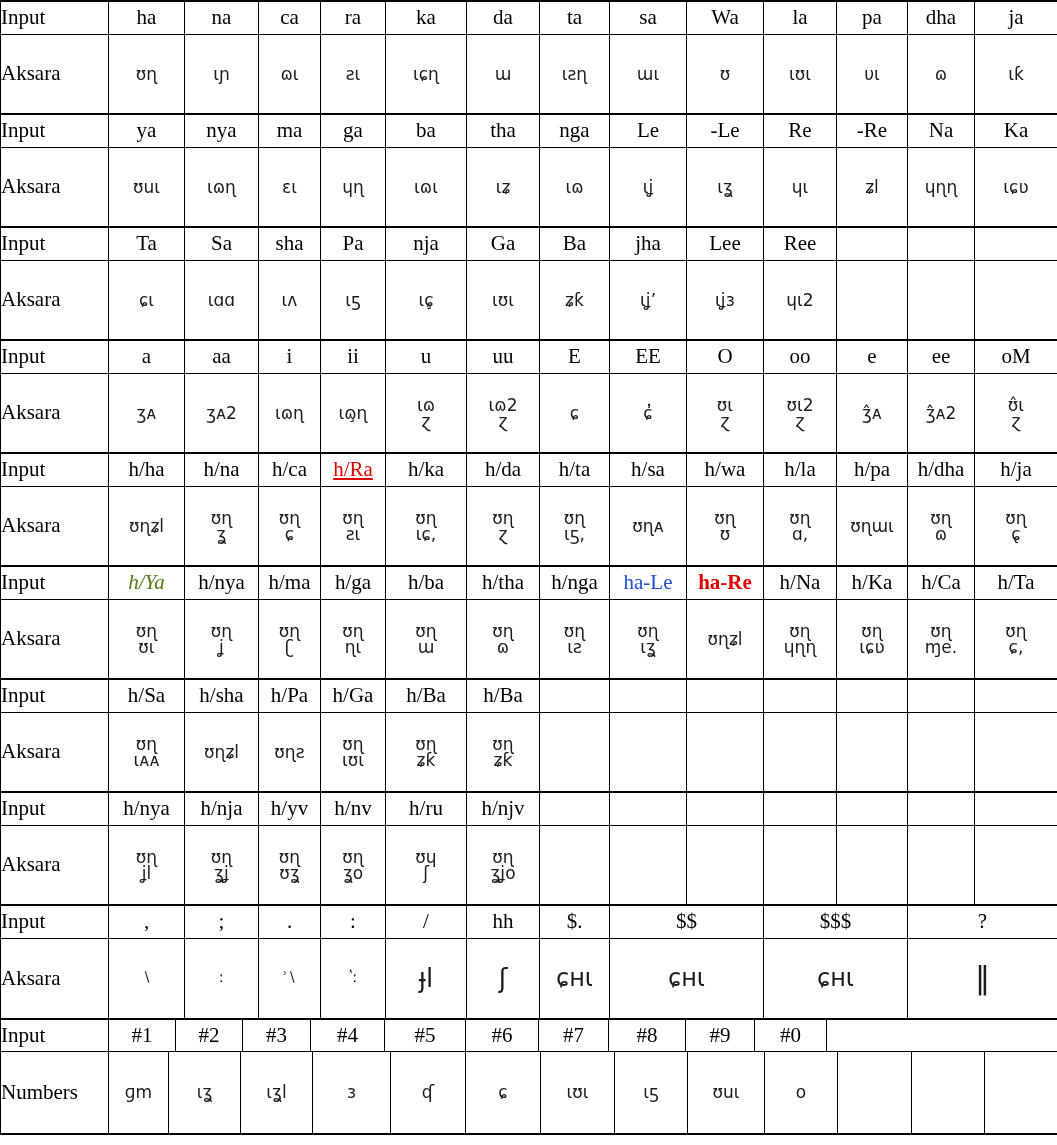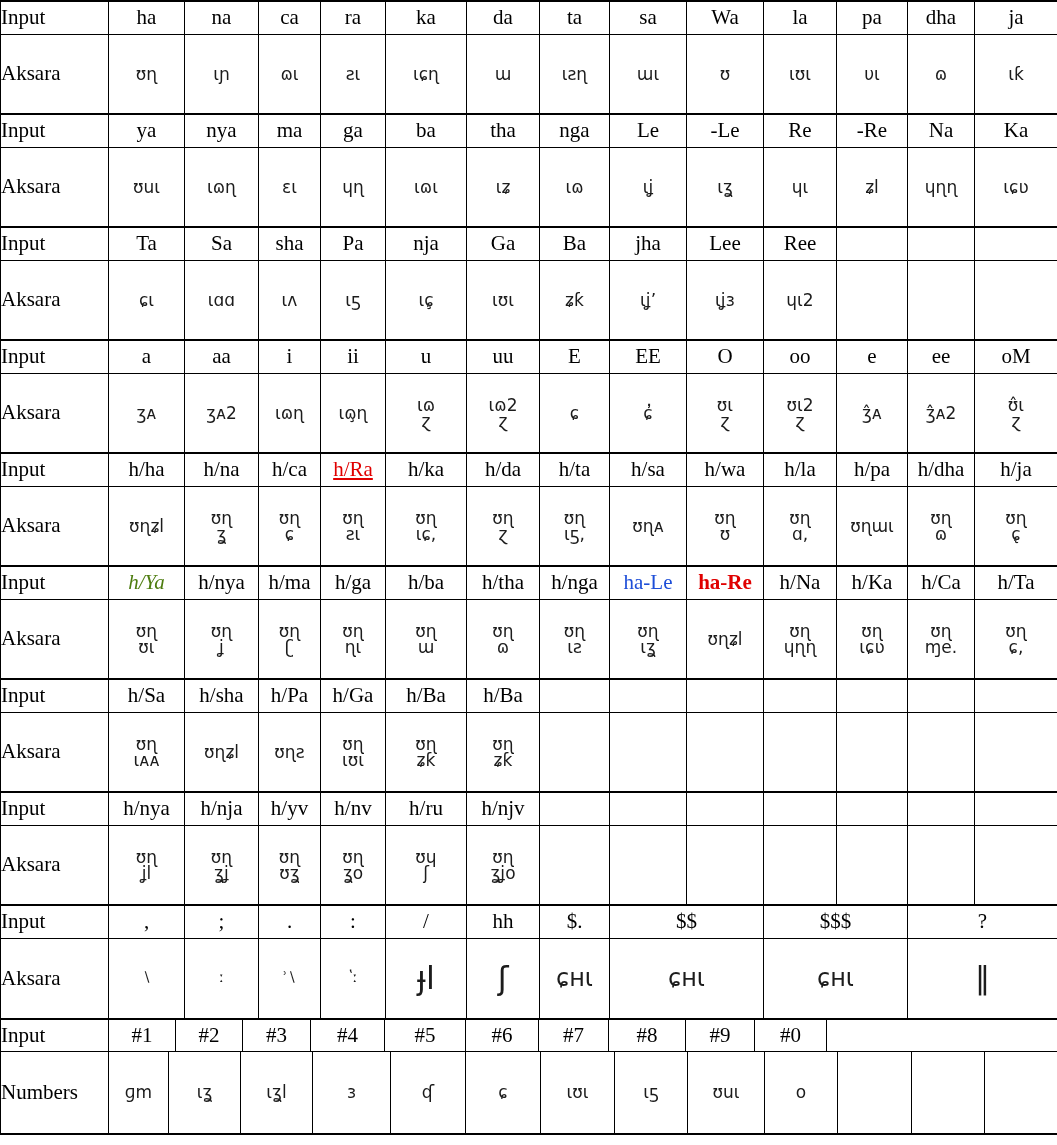--- a/index.html
+++ b/index.html
@@ -8,21 +8,21 @@
   td,th{border:1px solid #000;padding:0;margin:0;text-align:center;vertical-align:middle;
         font-family:"Liberation Serif","DejaVu Serif",serif;font-weight:normal;color:#000;overflow:hidden;}
   th.lab{text-align:left;padding-left:0;font-size:21px;}
   tr.in{height:33px;}
   tr.in td{font-size:21px;}
   tr.ak{height:80px;}
   tr.nums{height:82px;}
   td.glyph{font-family:"DejaVu Sans",sans-serif;font-size:17px;color:#1c1c1c;
            white-space:pre-line;line-height:0.95;}
   td.gsm{font-size:14px;}
-  td.gmd{font-size:32px;}
+  td.gmd{font-size:26px;}
   td.glg{font-size:24px;line-height:1;}
   td.gq{font-size:30px;}
   tr.sep th, tr.sep td{border-top:2px solid #000;}
   table.tstack{margin-top:-1px;}
   tr.bot th, tr.bot td{border-bottom:2px solid #000;}
 </style>
 </head>
 <body>
 
 <div class="wrap" id="root">

